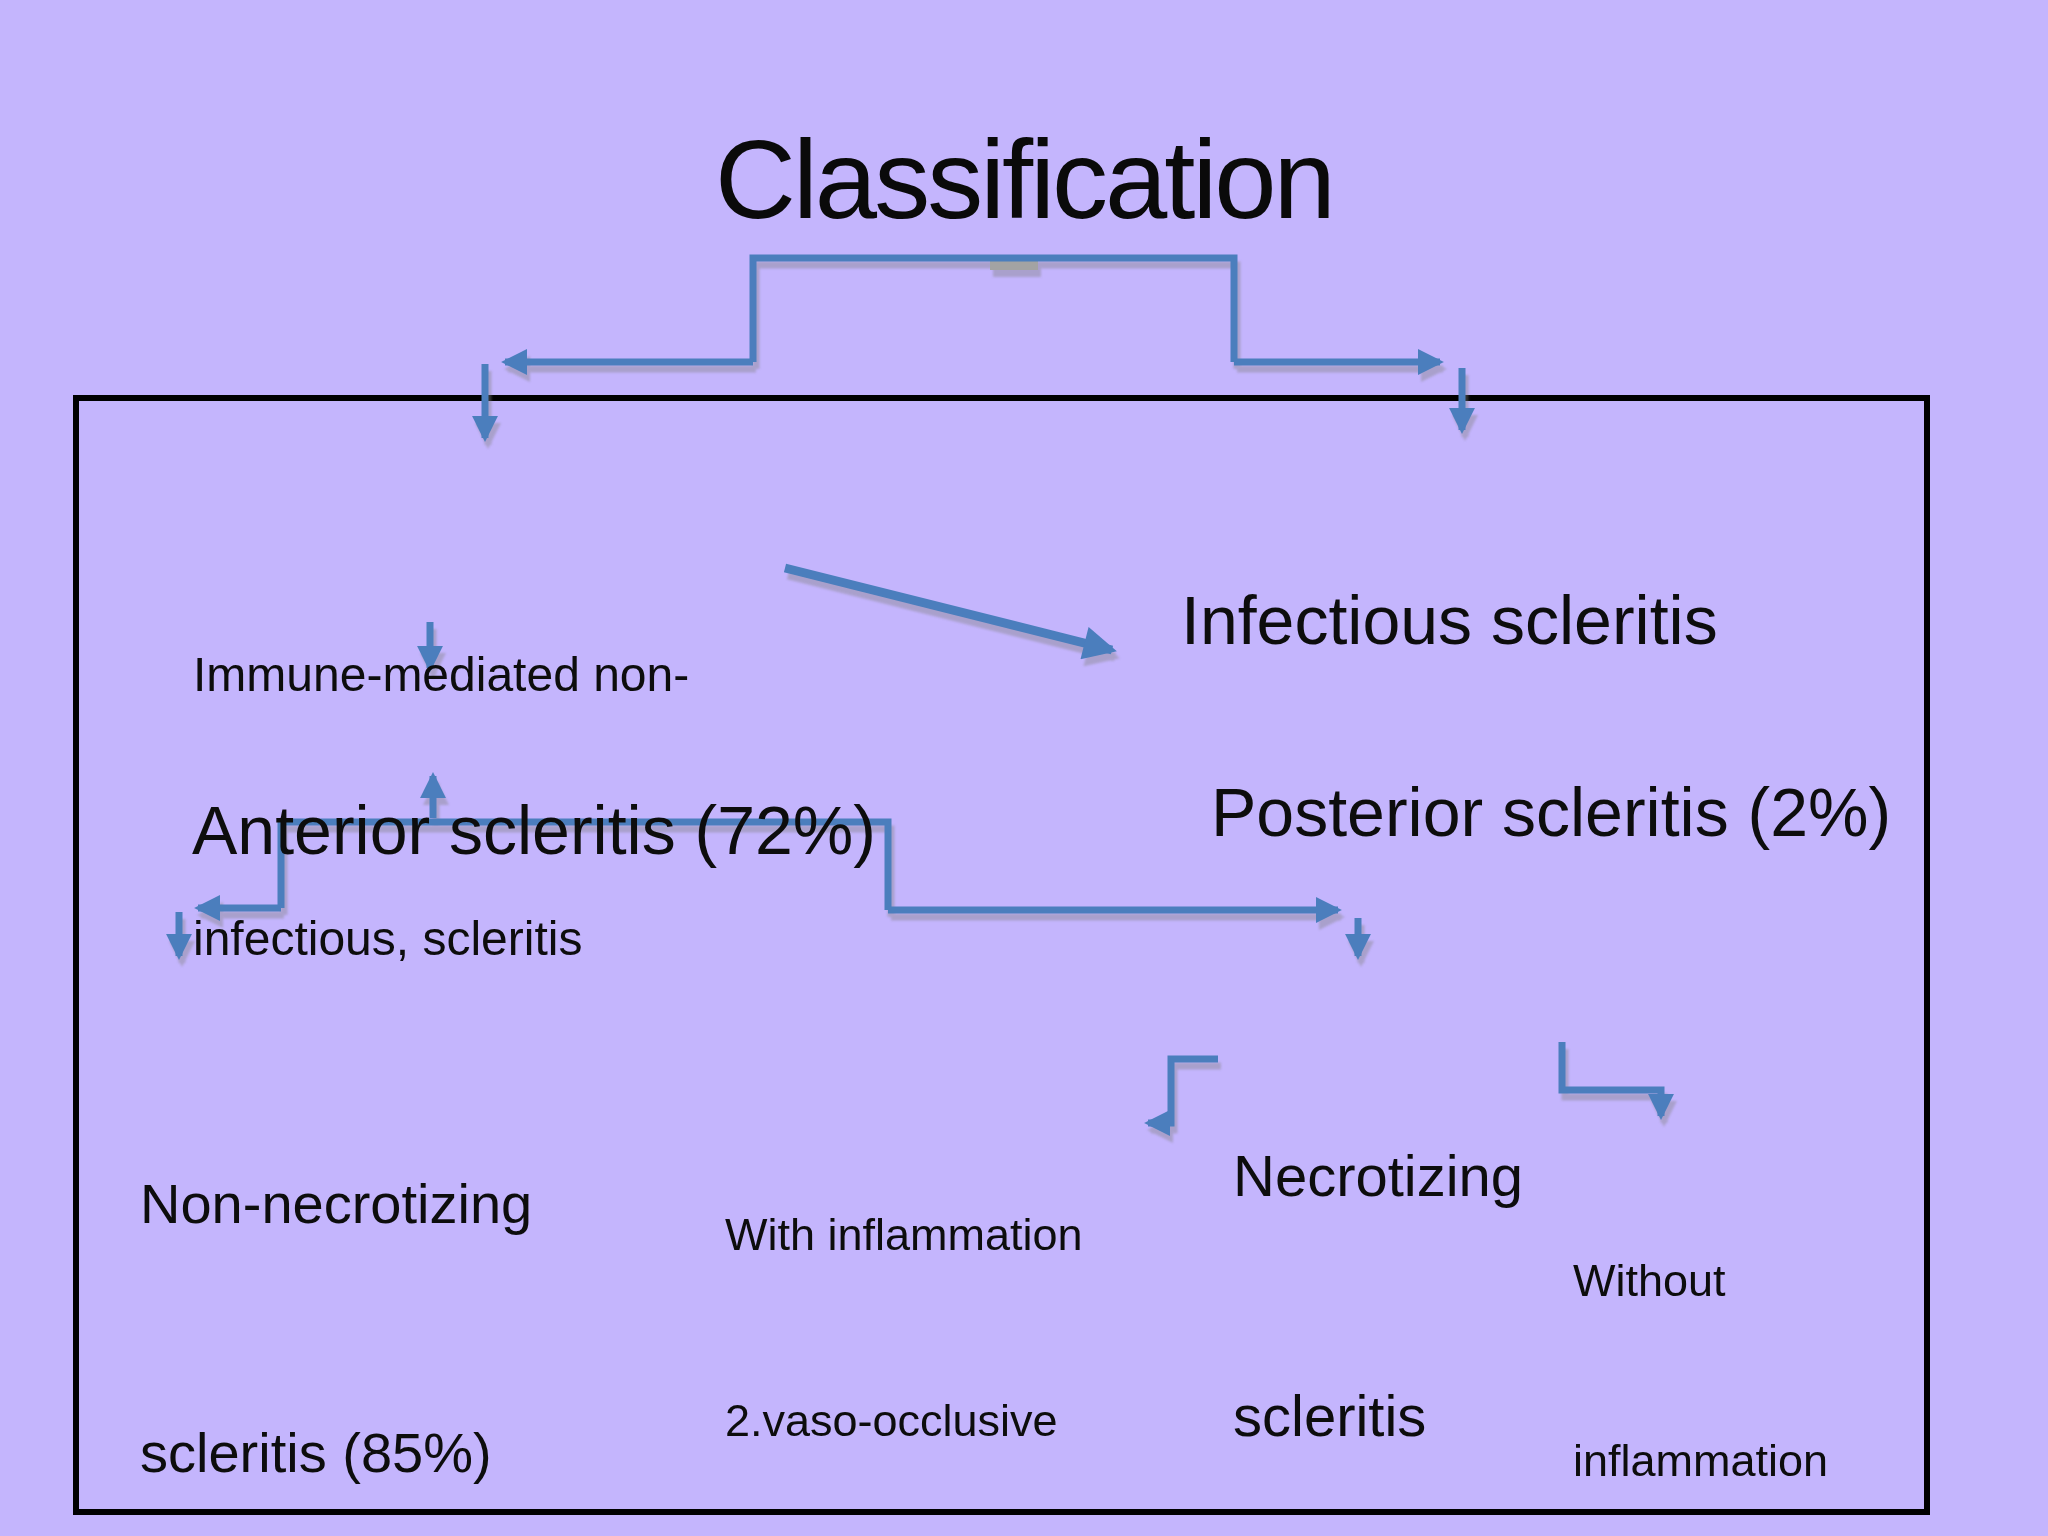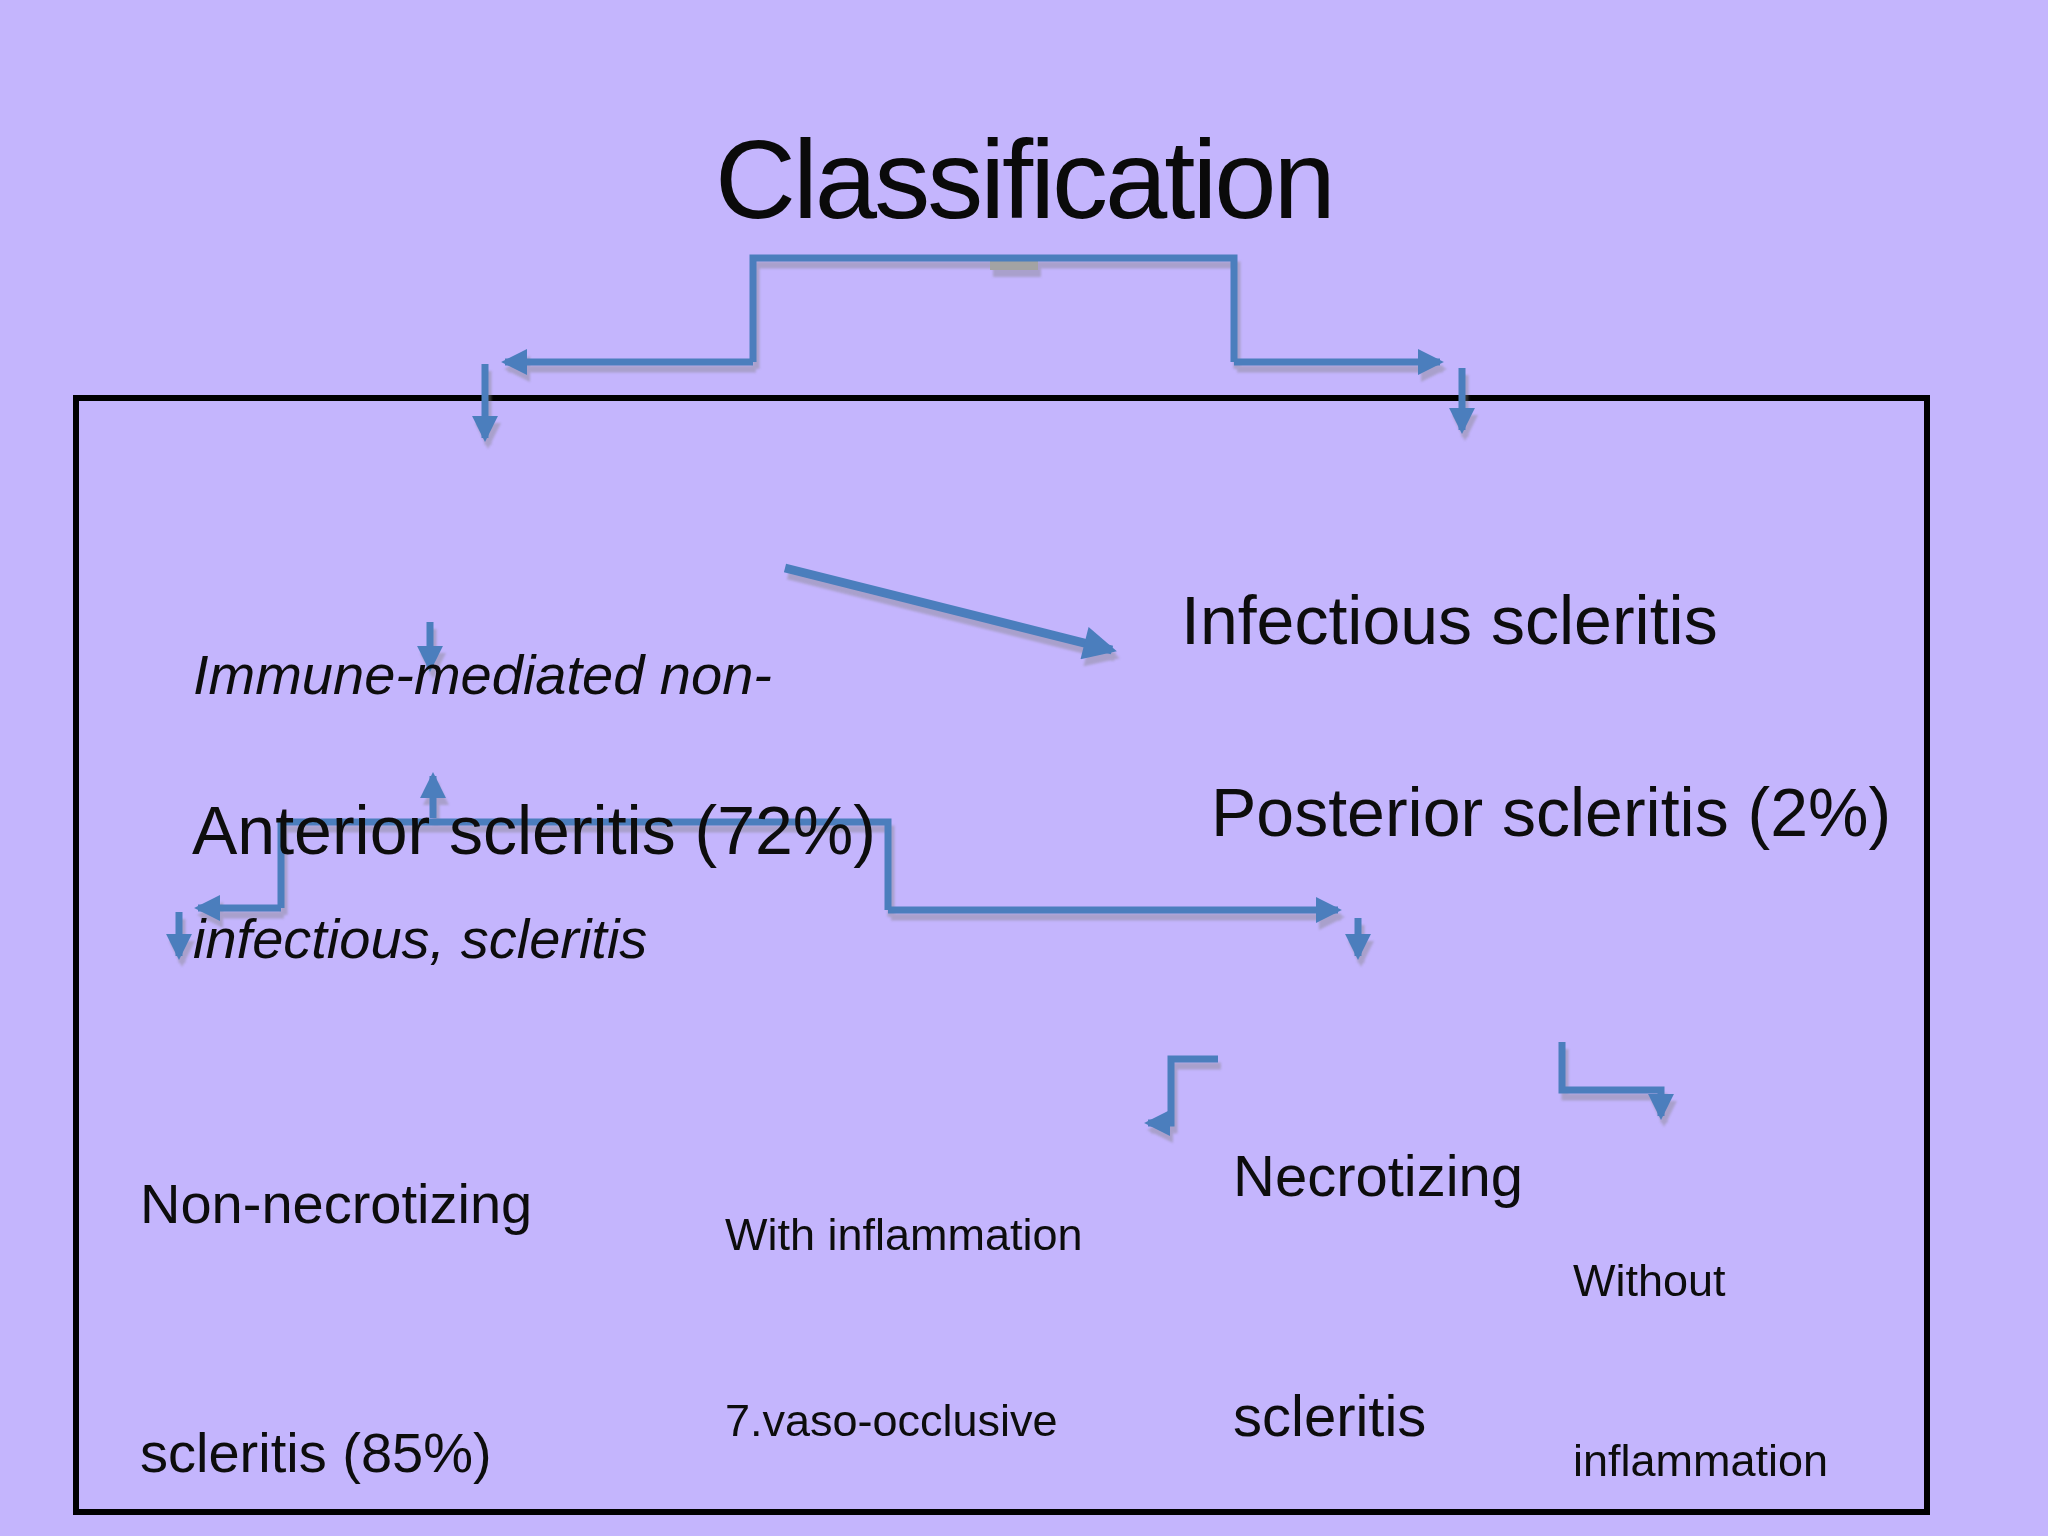--- a/index.html
+++ b/index.html
@@ -14,21 +14,21 @@
   #frame{
     position:absolute;left:73px;top:395px;width:1857px;height:1120px;
     border:6px solid #000;box-sizing:border-box;background:transparent;
   }
   #connectors{position:absolute;left:0;top:0;width:2048px;height:1536px;}
   #connectors .lines{filter:drop-shadow(3px 7px 1px rgba(130,130,130,0.40));}
   .conn{stroke:var(--accent,#4b7ebd);stroke-width:7;fill:none;}
   .conn.thick{stroke-width:9;}
   .node{position:absolute;white-space:pre-wrap;}
   .node span{display:block;}
-  .t-lg{font-size:56px;line-height:88px;font-style:italic;}
+  .t-lg{font-size:48px;line-height:88px;}
   .t-lg1{font-size:68px;line-height:60px;}
   .t-list{font-size:56px;line-height:83px;}
   .t-nec{font-size:58px;line-height:80px;}
   .t-sm62{font-size:45px;line-height:62px;}
   .t-sm60{font-size:45px;line-height:60px;}
 </style>
 </head>
 <body>
 
 <div id="slide">
@@ -87,21 +87,21 @@
     
   </div>
 
   <div class="node t-nec" style="left:1233px;top:976px;">
     <span>Necrotizing</span>
     <span>scleritis</span>
   </div>
 
   <div class="node t-sm62" style="left:725px;top:1080px;">
     <span>With inflammation</span>
-    <span>7.vaso-occlusive</span>
+    <span>2.vaso-occlusive</span>
     
     
   </div>
 
   <div class="node t-sm60" style="left:1573px;top:1131px;">
     <span>Without</span>
     <span>inflammation</span>
     
     
   </div>

